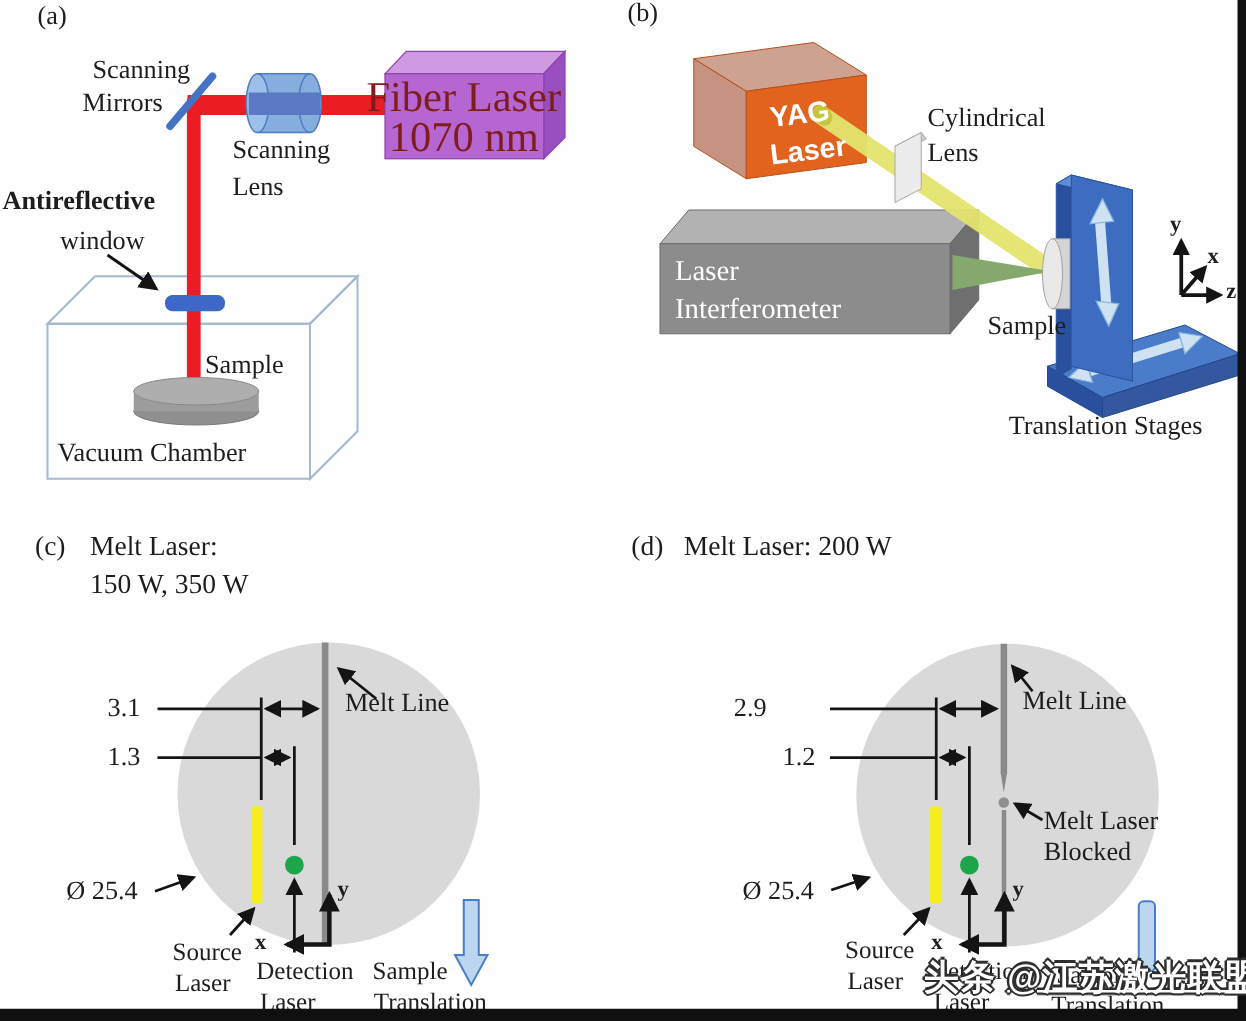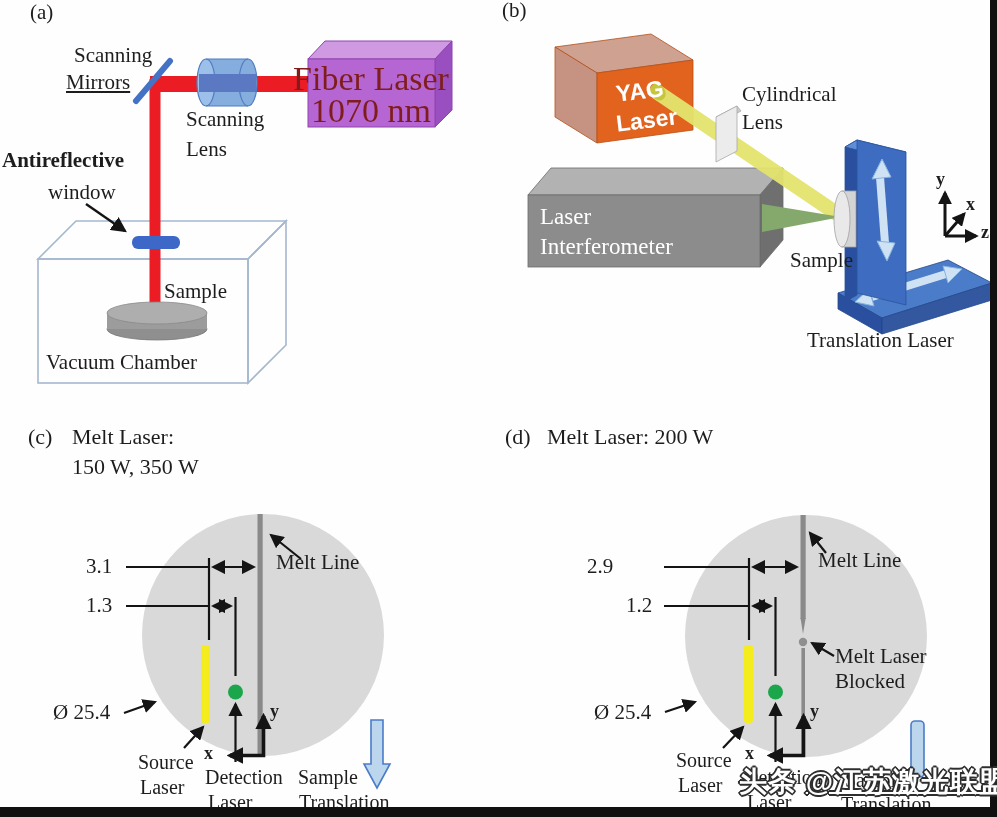--- a/index.html
+++ b/index.html
@@ -198,41 +198,41 @@
       <line x1="723" y1="748" x2="743" y2="727" marker-end="url(#arr)"></line>
     </g>
 
     <rect x="911" y="721" width="13" height="56" rx="4" fill="#bcd6ee" stroke="#4a7cc9" stroke-width="1.6"></rect>
   </g>
 </svg>
 
 <div>
   <div class="lbl" style="left:30px;top:2px;">(a)</div>
   <div class="lbl" style="left:54px;top:45px;margin-left:20px;">Scanning</div>
-  <div class="lbl" style="left:66px;top:72px;text-decoration:underline;">Mirrors</div>
+  <div class="lbl" style="left:66px;top:72px;">Mirrors</div>
   <div class="lbl" style="left:186px;top:109px;">Scanning</div>
   <div class="lbl" style="left:186px;top:139px;">Lens</div>
   <div class="lbl fiber" style="left:371px;top:62px;transform:translateX(-50%);">Fiber Laser</div>
   <div class="lbl fiber" style="left:371px;top:94px;transform:translateX(-50%);">1070 nm</div>
   <div class="lbl" style="left:2px;top:150px;font-weight:bold;">Antireflective</div>
   <div class="lbl" style="left:28px;top:182px;margin-left:20px;">window</div>
   <div class="lbl" style="left:164px;top:281px;">Sample</div>
   <div class="lbl" style="left:46px;top:352px;">Vacuum Chamber</div>
 </div>
 
 <div>
   <div class="lbl" style="left:502px;top:0px;">(b)</div>
   <div class="lbl box sans" style="left:616px;top:80px;transform:rotate(-7deg);">YAG</div>
   <div class="lbl box sans" style="left:616px;top:109px;transform:rotate(-7deg);">Laser</div>
   <div class="lbl" style="left:742px;top:84px;">Cylindrical</div>
   <div class="lbl" style="left:742px;top:112px;">Lens</div>
   <div class="lbl white" style="left:540px;top:205px;font-size:23px;">Laser</div>
   <div class="lbl white" style="left:540px;top:235px;font-size:23px;">Interferometer</div>
   <div class="lbl" style="left:790px;top:250px;">Sample</div>
-  <div class="lbl" style="left:807px;top:330px;">Translation Laser</div>
+  <div class="lbl" style="left:807px;top:330px;">Translation Stages</div>
   <div class="lbl axis" style="left:936px;top:170px;">y</div>
   <div class="lbl axis" style="left:966px;top:195px;">x</div>
   <div class="lbl axis" style="left:981px;top:223px;">z</div>
 </div>
 
 <div>
   <div class="lbl title" style="left:28px;top:426px;">(c)</div>
   <div class="lbl title" style="left:72px;top:426px;">Melt Laser:</div>
   <div class="lbl title" style="left:72px;top:456px;">150 W, 350 W</div>
   <div class="lbl dim" style="left:86px;top:556px;">3.1</div>

